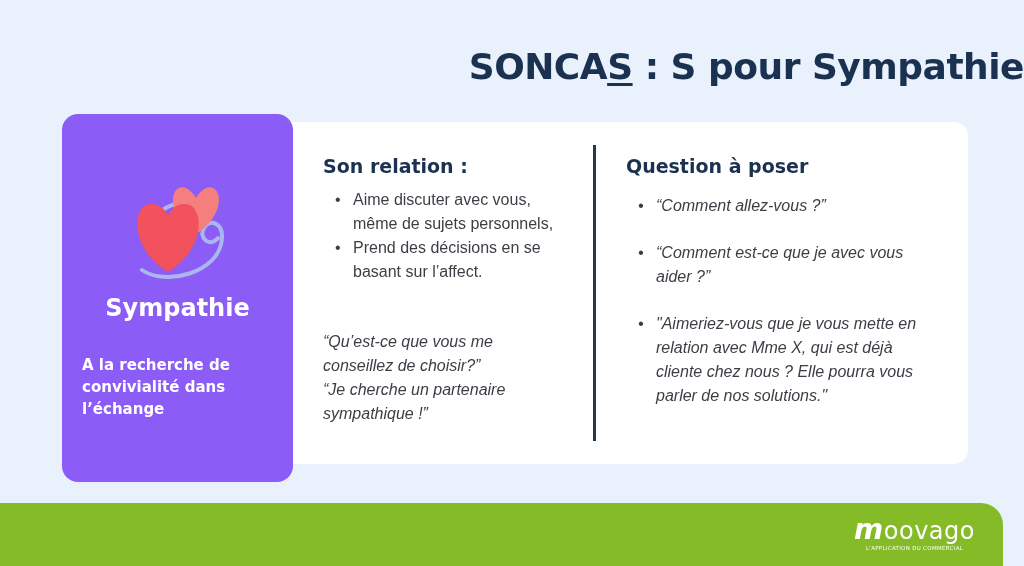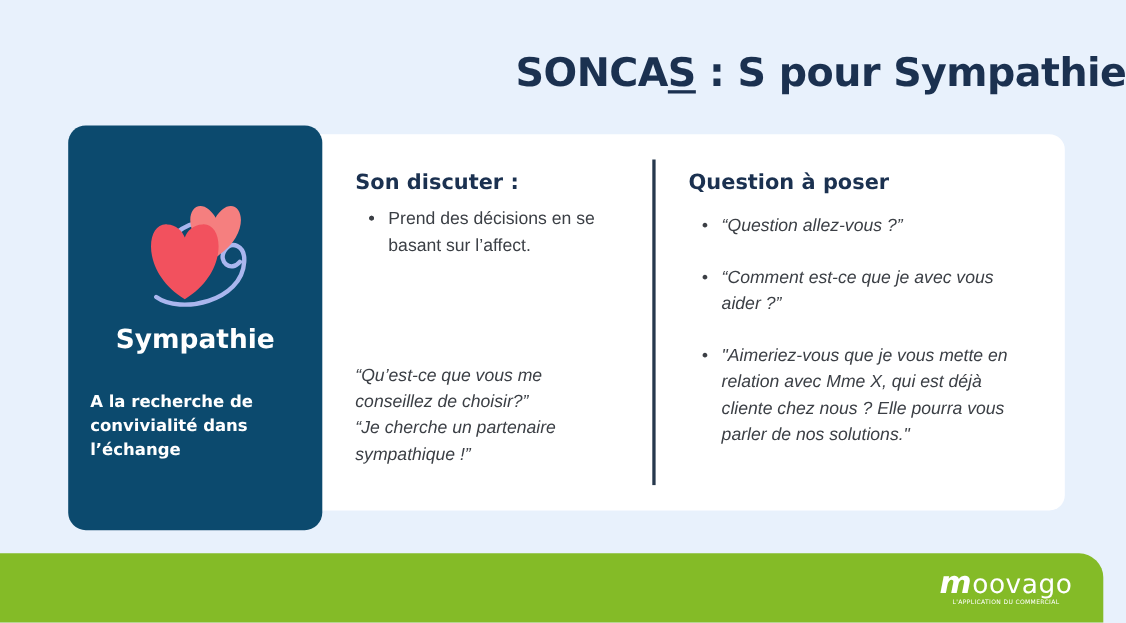--- a/index.html
+++ b/index.html
@@ -13,21 +13,21 @@
       font-family:"DejaVu Sans", sans-serif; font-weight:bold;
       font-size:36px; color:#1b3150; letter-spacing:-0.5px;
     }
     .title .u { text-decoration:underline; text-underline-offset:4px; text-decoration-thickness:3px; }
     .card {
       position:absolute; left:262px; top:122px; width:706px; height:342px;
       background:#ffffff; border-radius:14px;
     }
     .dark {
       position:absolute; left:62px; top:114px; width:231px; height:368px;
-      background:#0c4a6e; border-radius:16px;
+      background:#8b5cf6; border-radius:16px;
     }
     .icon { position:absolute; left:62px; top:64px; }
     .dark-title {
       position:absolute; left:0; top:180px; width:231px; text-align:center;
       color:#ffffff; font-weight:bold; font-size:24px;
     }
     .dark-sub {
       position:absolute; left:20px; top:240px; width:191px; text-align:left;
       color:#ffffff; font-weight:bold; font-size:15px; line-height:22px;
     }
@@ -68,35 +68,35 @@
   <svg class="icon" width="110" height="110" viewBox="0 0 110 110">
     <path d="M18 92 C 40 108, 96 96, 98 60 C 99 45, 86 40, 80 50 C 74 60, 86 70, 94 60" fill="none" stroke="#aab6ee" stroke-width="4" stroke-linecap="round"></path>
     <path d="M30 40 C 45 22, 70 20, 86 26" fill="none" stroke="#aab6ee" stroke-width="4" stroke-linecap="round"></path>
     <path d="M72 56 C 40 36, 46 4, 62 10 C 66 12, 70 16, 72 20 C 74 16, 78 12, 82 10 C 98 4, 104 36, 72 56 Z" fill="#f57f7f"></path>
     <path d="M44 94 C 4 70, 8 24, 28 26 C 36 26, 42 32, 44 38 C 46 32, 52 26, 60 26 C 80 24, 84 70, 44 94 Z" fill="#f2515e"></path>
   </svg>
   <div class="dark-title">Sympathie</div>
   <div class="dark-sub">A la recherche de convivialité dans l’échange</div>
 </div>
 
-<div class="col-head" style="left:323px; top:155px;">Son discuter :</div>
+<div class="col-head" style="left:323px; top:155px;">Son relation :</div>
 <ul class="list" style="left:323px; top:188px; width:255px;">
-  <li><span class="b">•</span></li>
+  <li><span class="b">•</span><span>Aime discuter avec vous, même de sujets personnels,</span></li>
   <li><span class="b">•</span><span>Prend des décisions en se basant sur l’affect.</span></li>
 </ul>
 <div class="quotes" style="left:323px; top:330px; width:240px;">
   <div>“Qu’est-ce que vous me conseillez de choisir?”</div>
   <div>“Je cherche un partenaire sympathique !”</div>
 </div>
 
 <div class="divider"></div>
 
 <div class="col-head" style="left:626px; top:155px;">Question à poser</div>
 <ul class="list qlist" style="left:626px; top:194px; width:310px;">
-  <li style="margin-bottom:23px;"><span class="b">•</span><span>“Question allez-vous ?”</span></li>
+  <li style="margin-bottom:23px;"><span class="b">•</span><span>“Comment allez-vous ?”</span></li>
   <li style="margin-bottom:23px;"><span class="b">•</span><span>“Comment est-ce que je avec vous aider ?”</span></li>
   <li><span class="b">•</span><span>"Aimeriez-vous que je vous mette en relation avec Mme X, qui est déjà cliente chez nous ? Elle pourra vous parler de nos solutions."</span></li>
 </ul>
 
 <div class="footer">
   <div class="logo">
     <div class="logo-word"><span class="m">m</span><span>oovago</span></div>
     <div class="logo-tag">L'APPLICATION DU COMMERCIAL</div>
   </div>
 </div>

